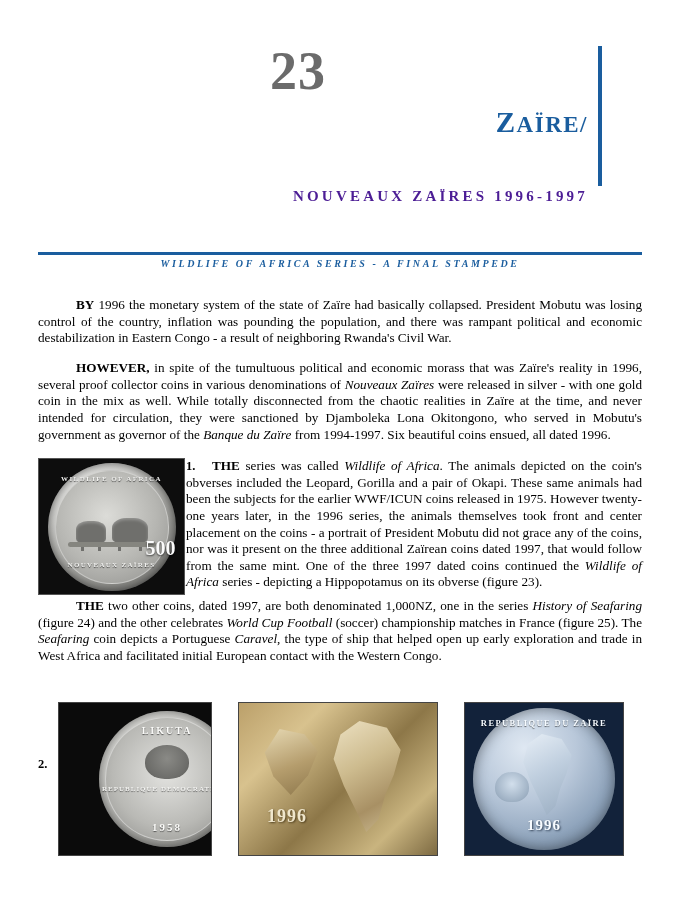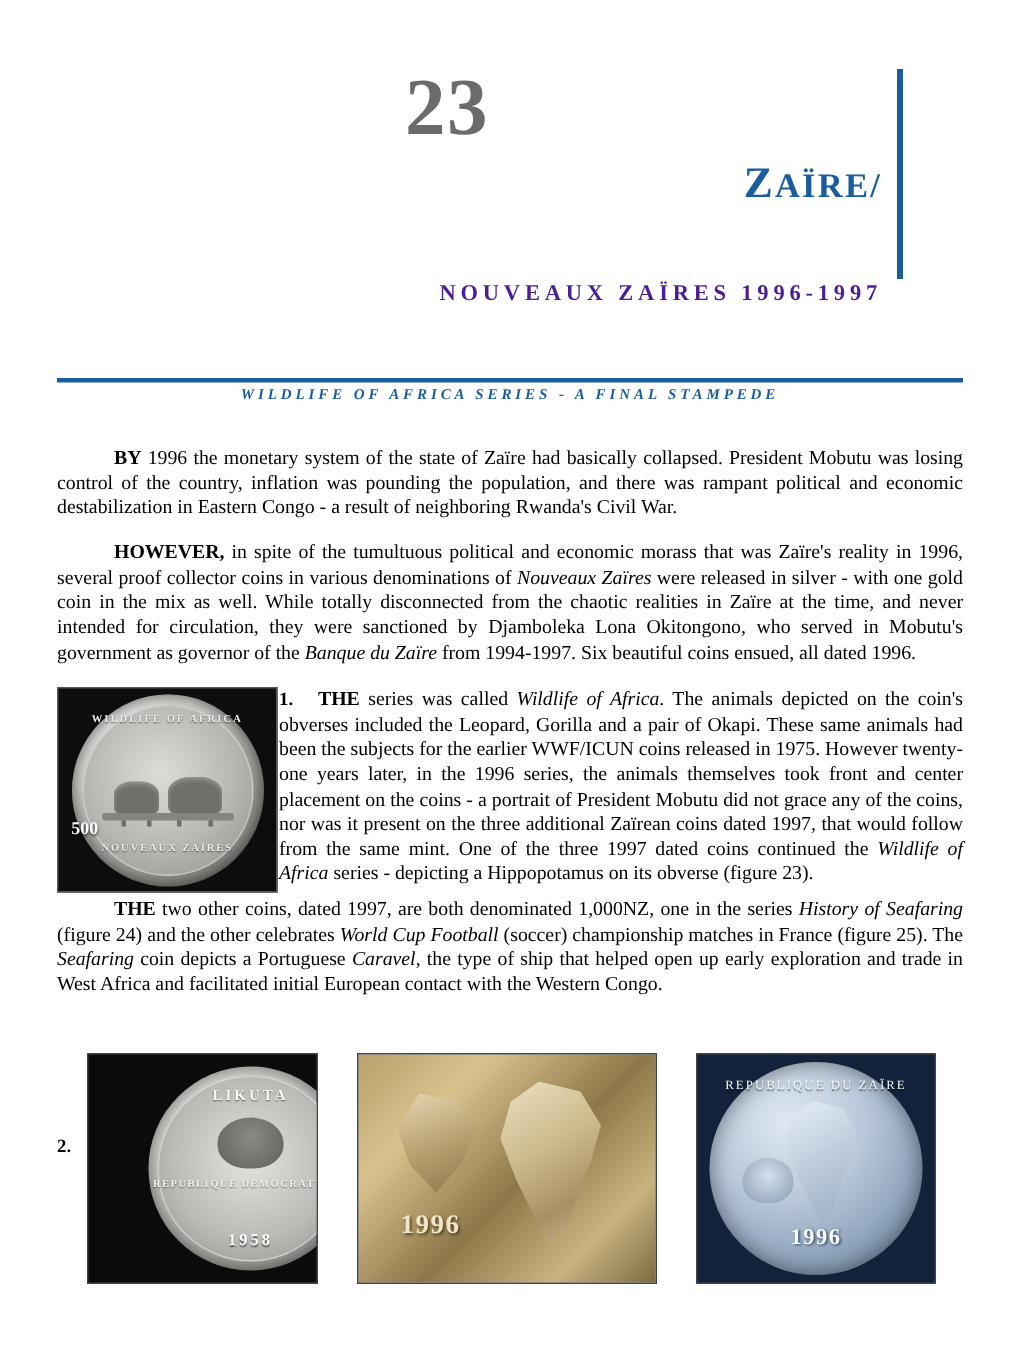--- a/index.html
+++ b/index.html
@@ -170,22 +170,22 @@
     font-size: 7px;
     font-weight: bold;
     letter-spacing: 1.3px;
     color: #f0f0ee;
     text-shadow: 0 1px 1px rgba(0,0,0,0.6);
   }
   .coin1-denom {
     position: absolute;
     left: 0; right: 0;
     bottom: 31px;
-    text-align: left;
-    font-size: 12px;
+    text-align: right;
+    font-size: 20px;
     font-weight: bold;
     color: #fafafa;
     text-shadow: 0 1px 2px rgba(0,0,0,0.7);
   }
   .coin1-scene {
     position: absolute;
     left: 18px; right: 18px;
     top: 36px;
     height: 48px;
   }
@@ -330,21 +330,21 @@
     position: absolute;
     left: 50%; top: 50%;
     transform: translate(-50%, -50%);
     width: 142px; height: 142px;
     border-radius: 50%;
     background: radial-gradient(circle at 36% 28%, #dfe8f2 0%, #b9c8da 38%, #8fa4bc 68%, #64798f 100%);
     box-shadow: inset 0 0 14px rgba(0,0,0,0.45);
   }
   .rep-top {
     position: absolute; left: 0; right: 0; top: 10px;
-    text-align: center; font-size: 8.5px; font-weight: normal; letter-spacing: 1.4px;
+    text-align: center; font-size: 8.5px; font-weight: bold; letter-spacing: 1.4px;
     color: #f6fbff; text-shadow: 0 1px 1px rgba(0,0,0,0.55);
   }
   .rep-africa {
     position: absolute;
     left: 44px; top: 26px;
     width: 62px; height: 82px;
     background: linear-gradient(150deg, #eaf1f8 0%, #c0cfdf 45%, #94a8bd 100%);
     clip-path: polygon(40% 0%, 72% 6%, 88% 26%, 80% 48%, 70% 66%, 62% 88%, 48% 99%, 36% 80%, 22% 58%, 10% 34%, 18% 12%);
     box-shadow: 2px 2px 4px rgba(0,0,0,0.3);
   }

